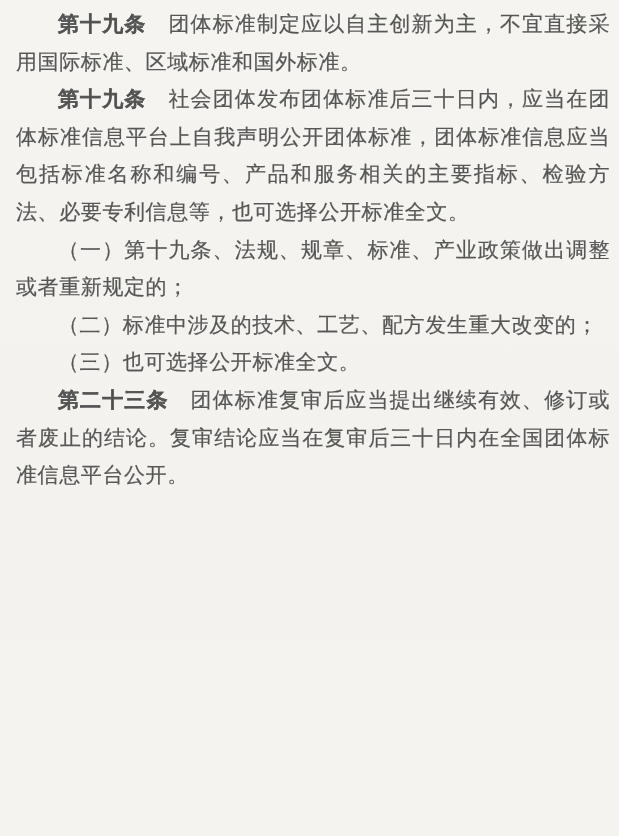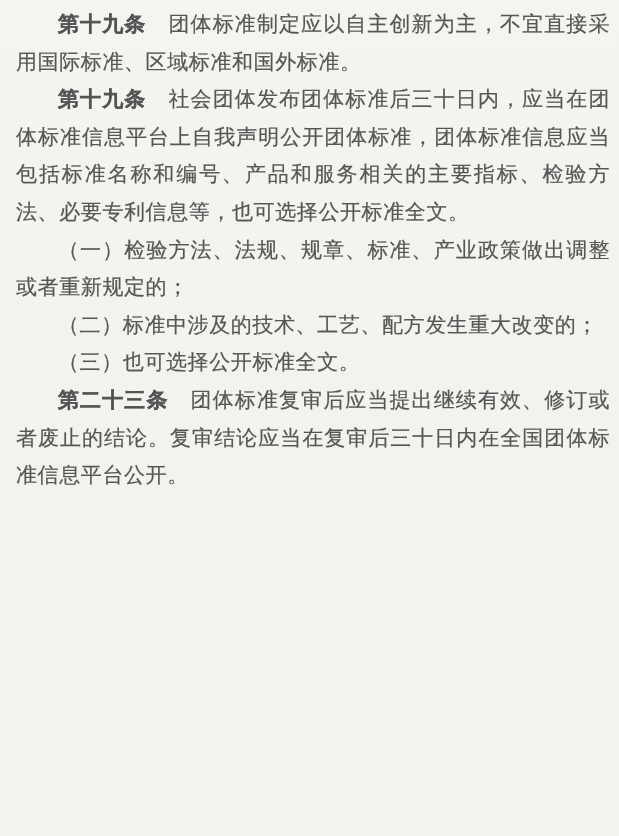--- a/index.html
+++ b/index.html
@@ -36,18 +36,18 @@
     color: #474747;
   }
 </style>
 </head>
 <body>
 
 <div class="page">
   <div id="paragraphs">
       <p class="para"><span class="article-label">第十九条</span>　团体标准制定应以自主创新为主，不宜直接采用国际标准、区域标准和国外标准。</p>
       <p class="para"><span class="article-label">第十九条</span>　社会团体发布团体标准后三十日内，应当在团体标准信息平台上自我声明公开团体标准，团体标准信息应当包括标准名称和编号、产品和服务相关的主要指标、检验方法、必要专利信息等，也可选择公开标准全文。</p>
-      <p class="para"><span>（一）检验方法、法规、规章、标准、产业政策做出调整或者重新规定的；</span></p>
+      <p class="para"><span>（一）第十九条、法规、规章、标准、产业政策做出调整或者重新规定的；</span></p>
       <p class="para"><span>（二）标准中涉及的技术、工艺、配方发生重大改变的；</span></p>
       <p class="para"><span>（三）也可选择公开标准全文。</span></p>
       <p class="para"><span class="article-label">第二十三条</span>　团体标准复审后应当提出继续有效、修订或者废止的结论。复审结论应当在复审后三十日内在全国团体标准信息平台公开。</p>
     </div>
 </div>
 
 </body></html>

